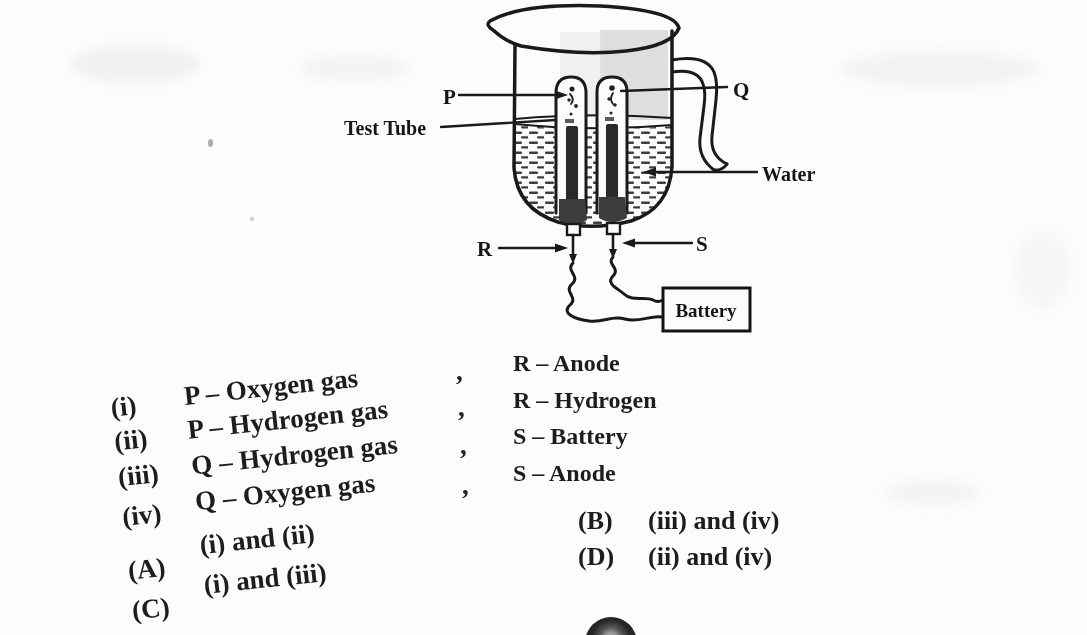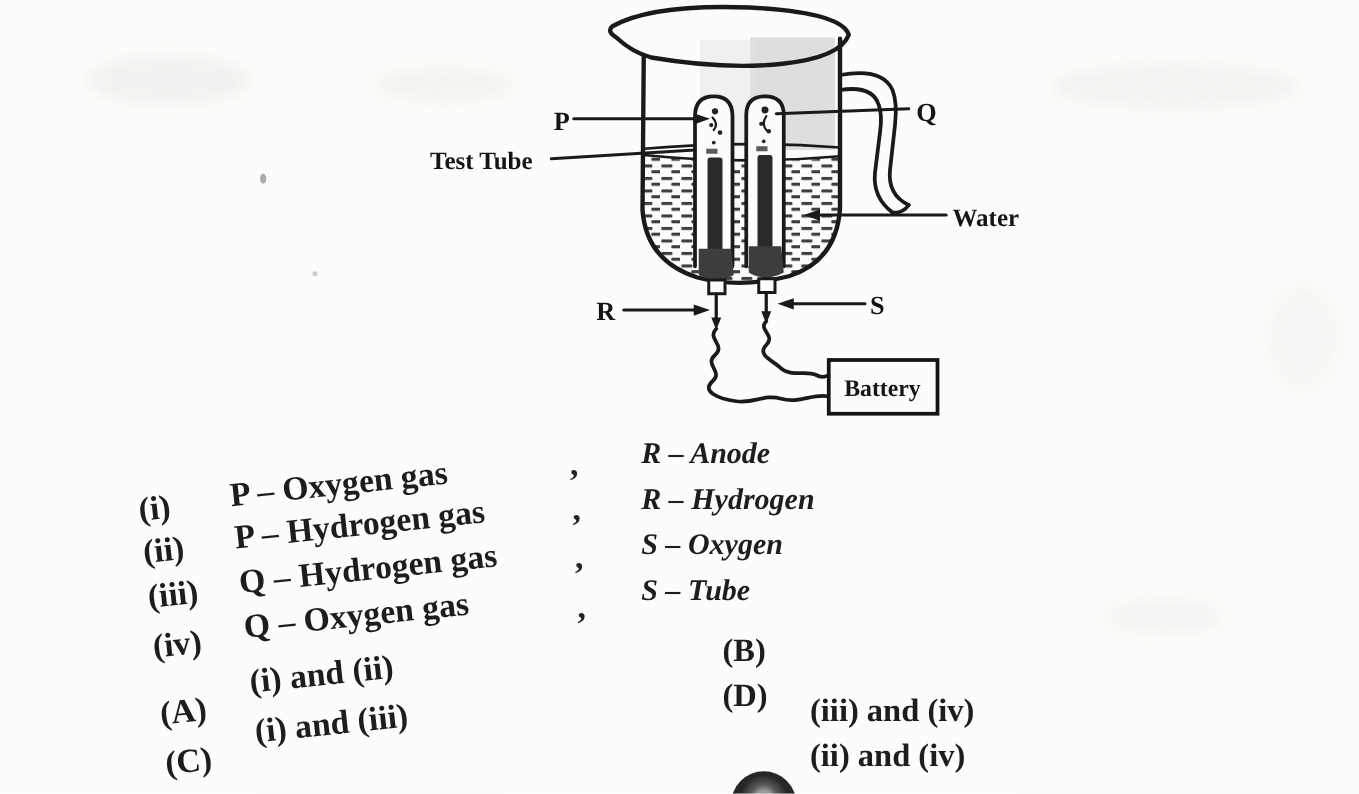--- a/index.html
+++ b/index.html
@@ -24,29 +24,29 @@
   .opt-row { position:absolute; left:10px; height:34px; }
   .opt-row .mk { position:absolute; left:0; top:0; }
   .opt-row .tx { position:absolute; left:74px; }
 
   .comma { position:absolute; font-size:27px; font-weight:bold; color:#222; }
 
   .electrode-col {
     position:absolute; left:513px; top:350px;
     font-size:24px; font-weight:bold; white-space:nowrap;
   }
-  .electrode-col .e-row { position:absolute; left:0;font-style:italic; }
+  .electrode-col .e-row { position:absolute; left:0; }
 
   .answers-right {
     position:absolute; left:578px; top:506px;
     font-size:26px; font-weight:bold; white-space:nowrap;
   }
   .answers-right .a-row { position:absolute; left:0; }
   .answers-right .mk { position:absolute; left:0; }
-  .answers-right .tx { position:absolute; left:70px;margin-top:48px; }
+  .answers-right .tx { position:absolute; left:70px; }
 
   .badge {
     position:absolute; left:585px; top:617px; width:52px; height:52px;
     border-radius:50%;
     background:radial-gradient(circle at 50% 42%, #9b9b9b 0 6px, #5a5a5a 11px, #262626 19px);
   }
 </style>
 </head>
 <body>
 
@@ -168,22 +168,22 @@
   </div>
 
   <span class="comma" style="left:456px;top:356px">,</span>
   <span class="comma" style="left:458px;top:392px">,</span>
   <span class="comma" style="left:460px;top:430px">,</span>
   <span class="comma" style="left:462px;top:470px">,</span>
 
   <div class="electrode-col">
     <div class="e-row" style="top:0">R – Anode</div>
     <div class="e-row" style="top:37px">R – Hydrogen</div>
-    <div class="e-row" style="top:73px">S – Oxygen</div>
-    <div class="e-row" style="top:110px">S – Tube</div>
+    <div class="e-row" style="top:73px">S – Battery</div>
+    <div class="e-row" style="top:110px">S – Anode</div>
   </div>
 
   <div class="answers-right">
     <div class="a-row" style="top:0">
       <span class="mk">(B)</span>
       <span class="tx">(iii) and (iv)</span>
     </div>
     <div class="a-row" style="top:36px">
       <span class="mk">(D)</span>
       <span class="tx">(ii) and (iv)</span>

